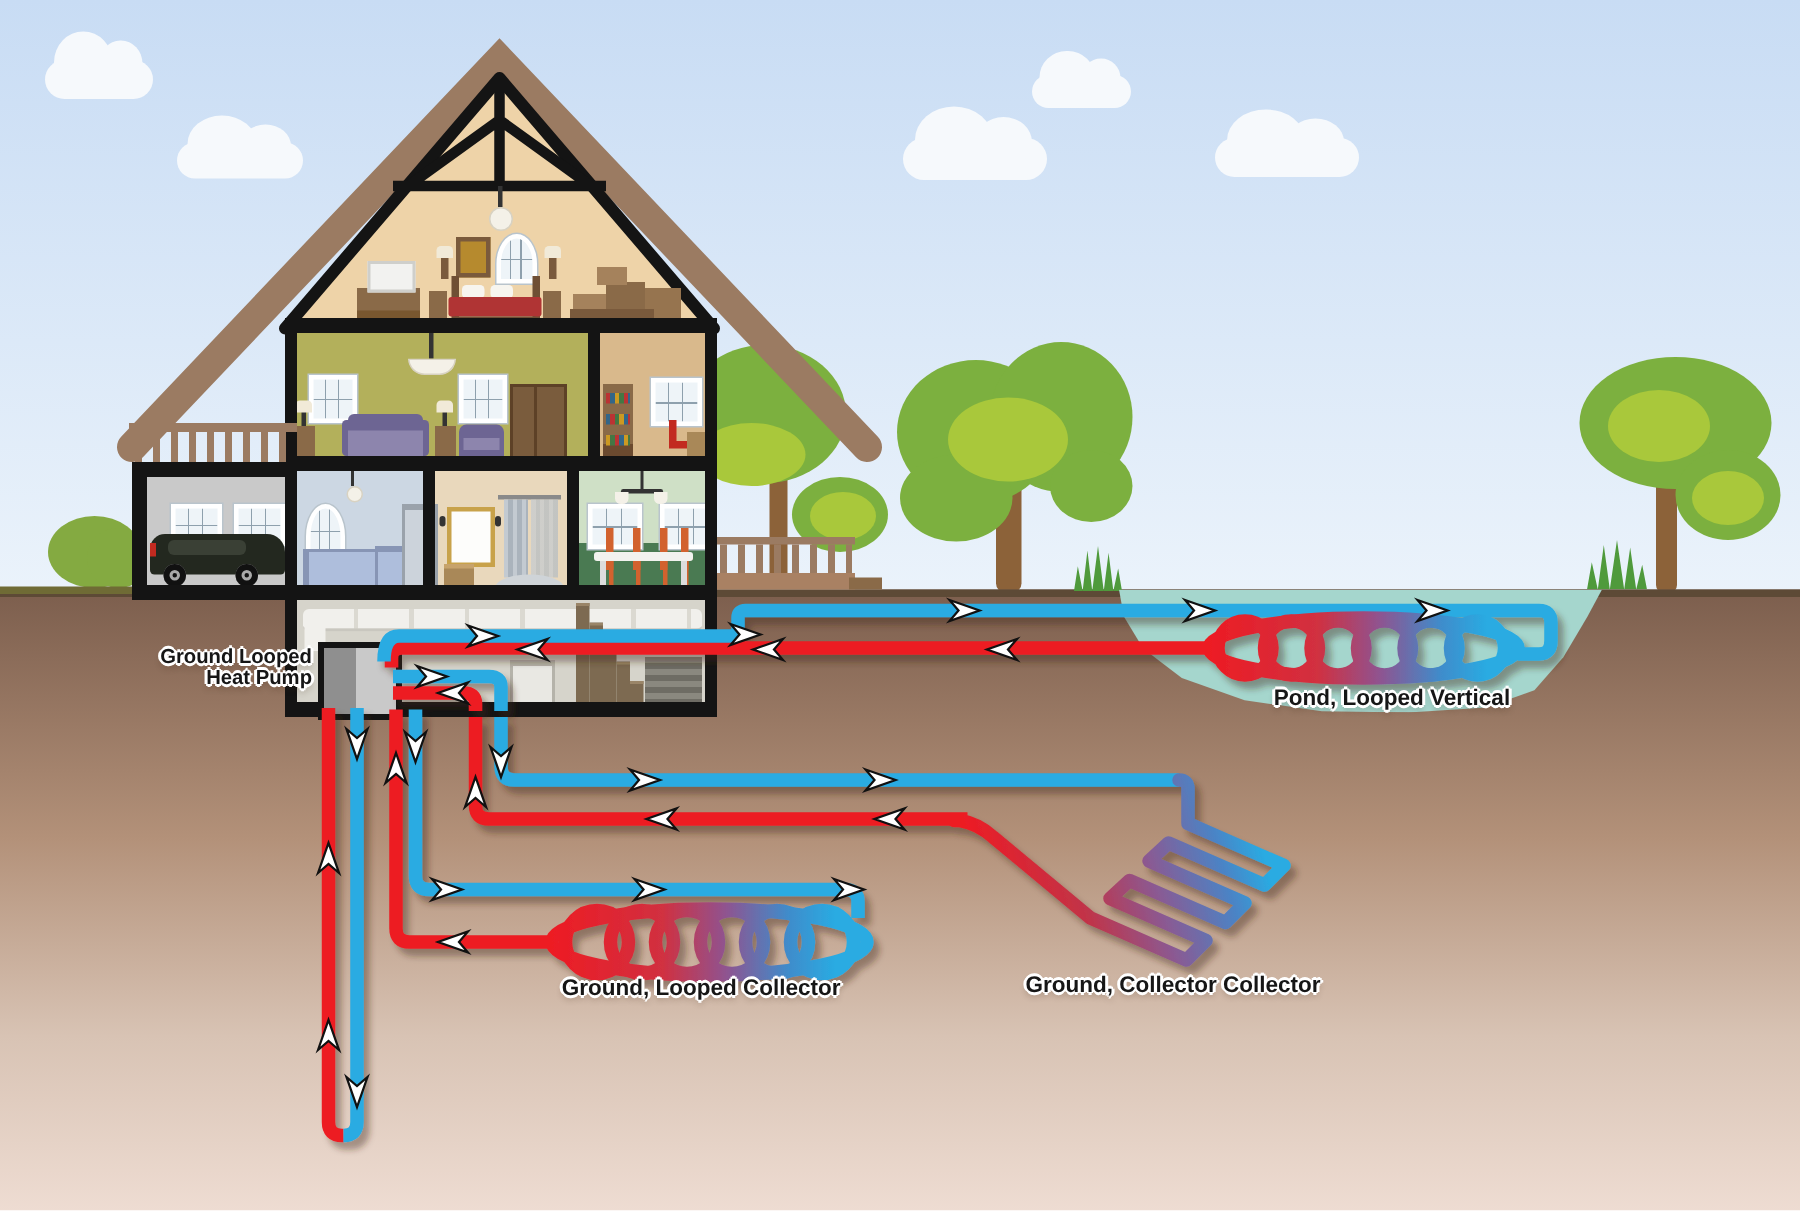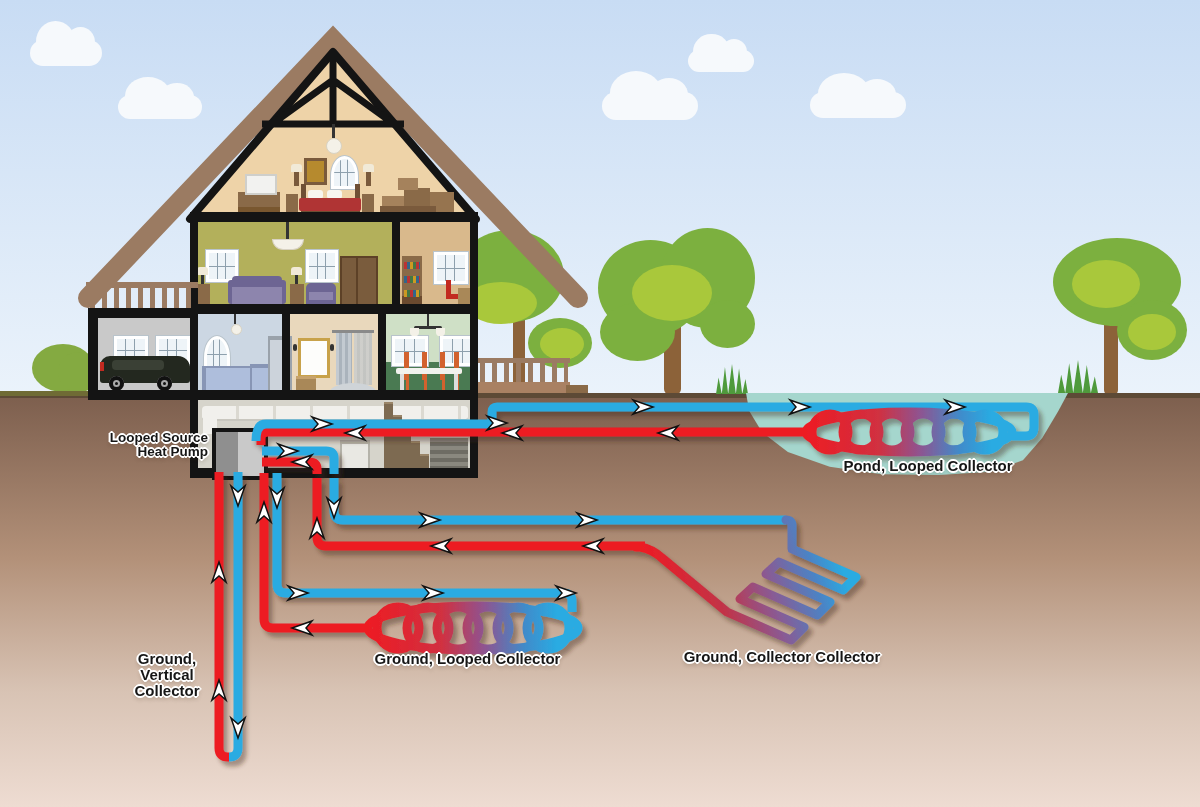--- a/index.html
+++ b/index.html
@@ -326,25 +326,20 @@
       <use href="#arr" transform="translate(556,593)"></use>
       <use href="#arr" transform="translate(312,628) rotate(180)"></use>
       <use href="#arr" transform="translate(238,486) rotate(90)"></use>
       <use href="#arr" transform="translate(238,718) rotate(90)"></use>
       <use href="#arr" transform="translate(219,582) rotate(-90)"></use>
       <use href="#arr" transform="translate(219,700) rotate(-90)"></use>
     </g>
   </svg>
 
   <div class="a lbl" style="left:88px;top:431px;width:120px;text-align:right;font-size:13.5px;line-height:14px;">
-    <div>Looped Source</div>
+    <div>Ground Looped</div>
     <div>Heat Pump</div>
   </div>
-  <div class="a lbl" style="left:823px;top:458px;width:210px;text-align:center;">Pond, Looped Collector</div>
+  <div class="a lbl" style="left:823px;top:458px;width:210px;text-align:center;">Pond, Looped Vertical</div>
   <div class="a lbl" style="left:360px;top:651px;width:215px;text-align:center;">Ground, Looped Collector</div>
   <div class="a lbl" style="left:668px;top:649px;width:228px;text-align:center;">Ground, Collector Collector</div>
-  <div class="a lbl" style="left:122px;top:651px;width:90px;text-align:center;">
-    <div>Ground,</div>
-    <div>Vertical</div>
-    <div>Collector</div>
-  </div>
 
 </div>
 
 </body></html>

